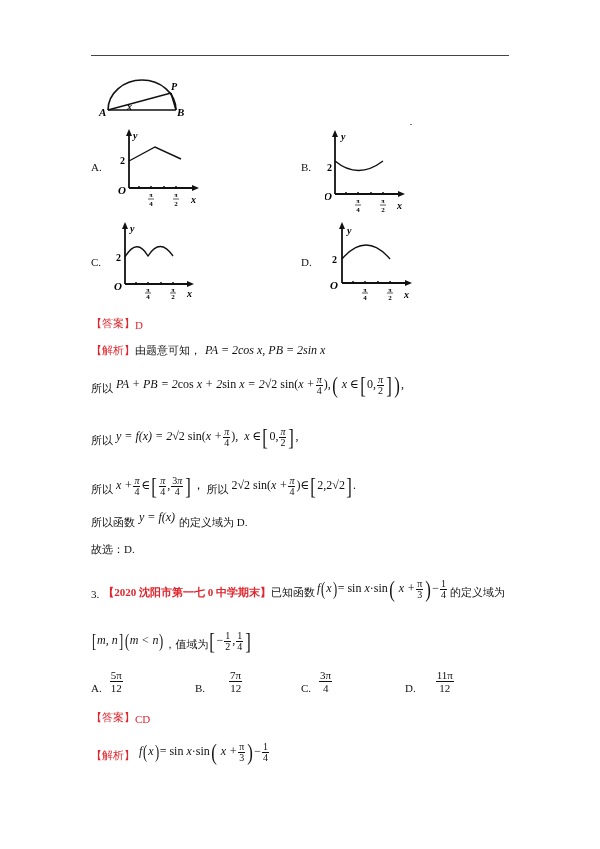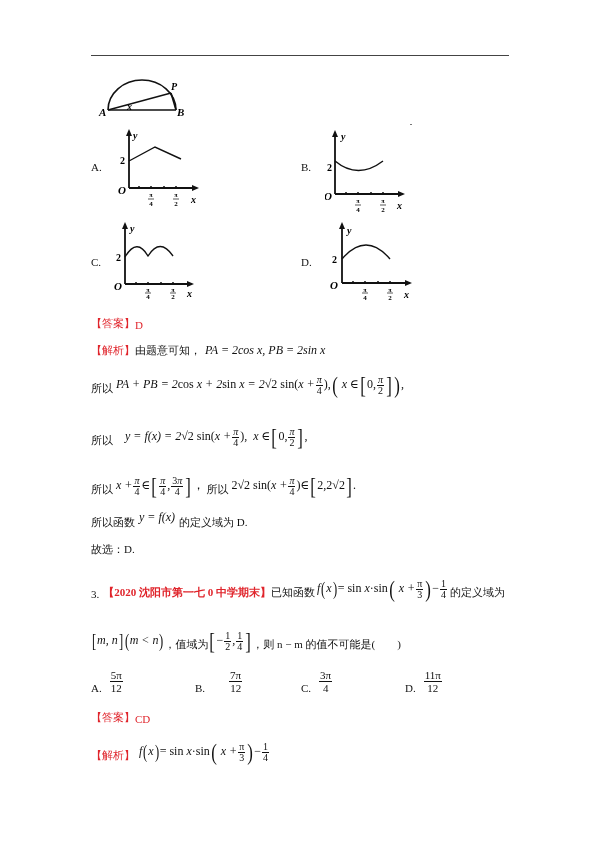--- a/index.html
+++ b/index.html
@@ -146,21 +146,21 @@
         <span class="num m">π</span>
         <span class="den">4</span>
       </span><span class="up">),</span><span class="brk">(</span> x ∈<span class="brk">[</span><span class="up">0,</span><span class="frac up">
         <span class="num m">π</span>
         <span class="den">2</span>
       </span><span class="brk">]</span><span class="brk">)</span><span class="up">,</span></span>
 </div>
 
 <div class="abs line" style="left:91px;top:420px">
   <span>所以</span>
-  <span class="m" style="font-size:12px;margin-left:12px">y = f(x) = 2<span class="up">√2 sin(</span>x +<span class="frac up">
+  <span class="m" style="font-size:12px;margin-left:3px">y = f(x) = 2<span class="up">√2 sin(</span>x +<span class="frac up">
         <span class="num m">π</span>
         <span class="den">4</span>
       </span><span class="up">),&nbsp;&nbsp;</span>x ∈<span class="brk">[</span><span class="up">0,</span><span class="frac up">
         <span class="num m">π</span>
         <span class="den">2</span>
       </span><span class="brk">]</span><span class="up">,</span></span>
 </div>
 
 <div class="abs line" style="left:91px;top:469px">
   <span>所以</span>
@@ -206,21 +206,20 @@
 <div class="abs line" style="left:91px;top:624px">
   <span class="m" style="font-size:12px"><span class="brk" style="font-size:18px">[</span>m, n<span class="brk" style="font-size:18px">]</span><span class="brk" style="font-size:18px">(</span>m &lt; n<span class="brk" style="font-size:18px">)</span></span>
   <span>，值域为</span>
   <span class="m" style="font-size:12px"><span class="brk">[</span><span class="up">−</span><span class="frac up">
         <span class="num">1</span>
         <span class="den">2</span>
       </span><span class="up">,</span><span class="frac up">
         <span class="num">1</span>
         <span class="den">4</span>
       </span><span class="brk">]</span></span>
-  <span>，则 n − m 的值不可能是(　　)</span>
 </div>
 
 <div class="abs line" style="left:91px;top:666px">
   <span>A.</span>
   <span class="frac" style="font-size:11px;line-height:12px;margin-left:8px">
       <span class="num">5π</span>
       <span class="den">12</span>
     </span>
 </div>
 <div class="abs line" style="left:195px;top:666px">
@@ -232,21 +231,21 @@
 </div>
 <div class="abs line" style="left:301px;top:666px">
   <span>C.</span>
   <span class="frac" style="font-size:11px;line-height:12px;margin-left:8px">
       <span class="num">3π</span>
       <span class="den">4</span>
     </span>
 </div>
 <div class="abs line" style="left:405px;top:666px">
   <span>D.</span>
-  <span class="frac" style="font-size:11px;line-height:12px;margin-left:8px">
+  <span class="frac" style="font-size:11px;line-height:12px;margin-left:20px">
       <span class="num">11π</span>
       <span class="den">12</span>
     </span>
 </div>
 
 <div class="abs line" style="left:91px;top:705px;height:20px">
   <span class="red">【答案】</span>
   <span class="red">CD</span>
 </div>
 

